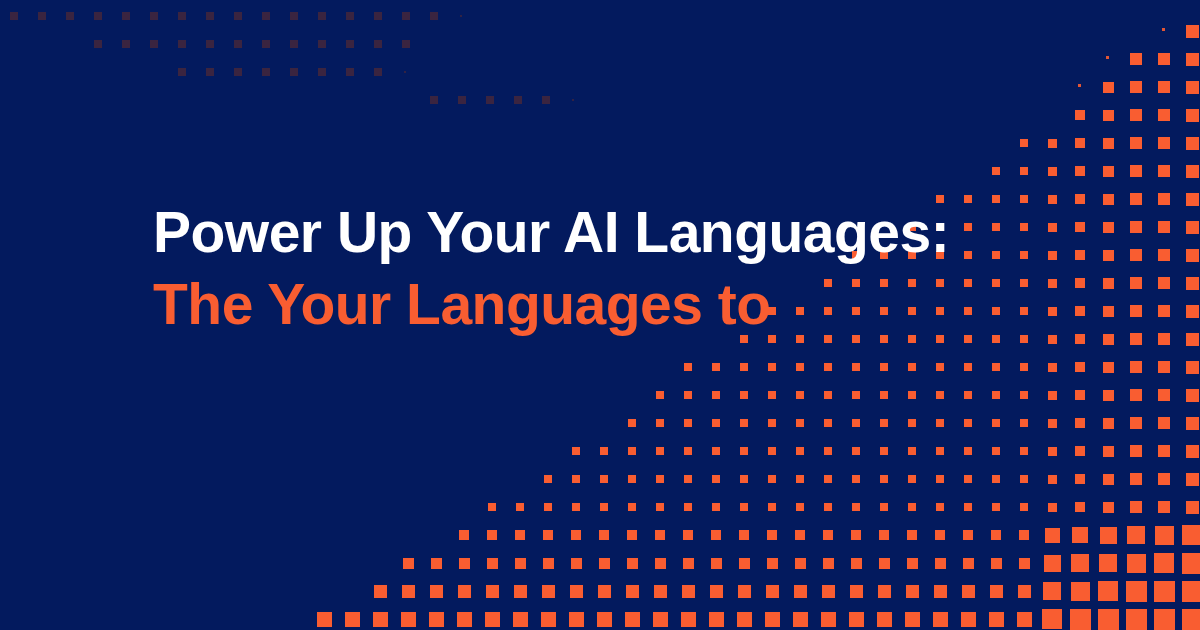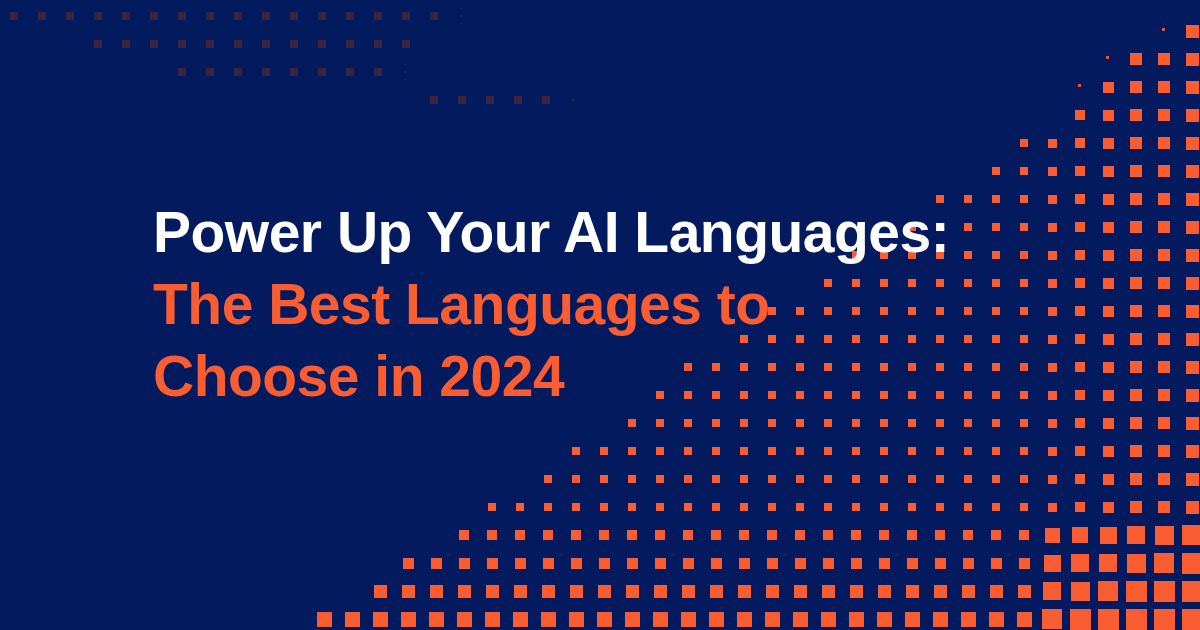--- a/index.html
+++ b/index.html
@@ -463,17 +463,16 @@
       <div class="dot" style="left: 1042px; top: 609px; width: 20px; height: 20px; background: rgb(249, 93, 49); opacity: 1;"></div>
       <div class="dot" style="left: 1070px; top: 609px; width: 21px; height: 21px; background: rgb(249, 93, 49); opacity: 1;"></div>
       <div class="dot" style="left: 1098px; top: 609px; width: 21px; height: 21px; background: rgb(249, 93, 49); opacity: 1;"></div>
       <div class="dot" style="left: 1126px; top: 609px; width: 21px; height: 21px; background: rgb(249, 93, 49); opacity: 1;"></div>
       <div class="dot" style="left: 1154px; top: 609px; width: 21px; height: 21px; background: rgb(249, 93, 49); opacity: 1;"></div>
       <div class="dot" style="left: 1182px; top: 609px; width: 21px; height: 21px; background: rgb(249, 93, 49); opacity: 1;"></div>
     </div>
 
   <h1 class="headline">
     <span class="line line-primary" style="color: rgb(255, 255, 255);">Power Up Your AI Languages:</span>
-    <span class="line line-accent" style="color: rgb(249, 93, 49);">The Best Languages to</span>
-    <span class="line line-accent" style="color: rgb(249, 93, 49);">Choose in 2024</span>
+    <span class="line line-accent" style="color: rgb(249, 93, 49);">The Your Languages to</span>
   </h1>
 
 </div>
 
 </body></html>

